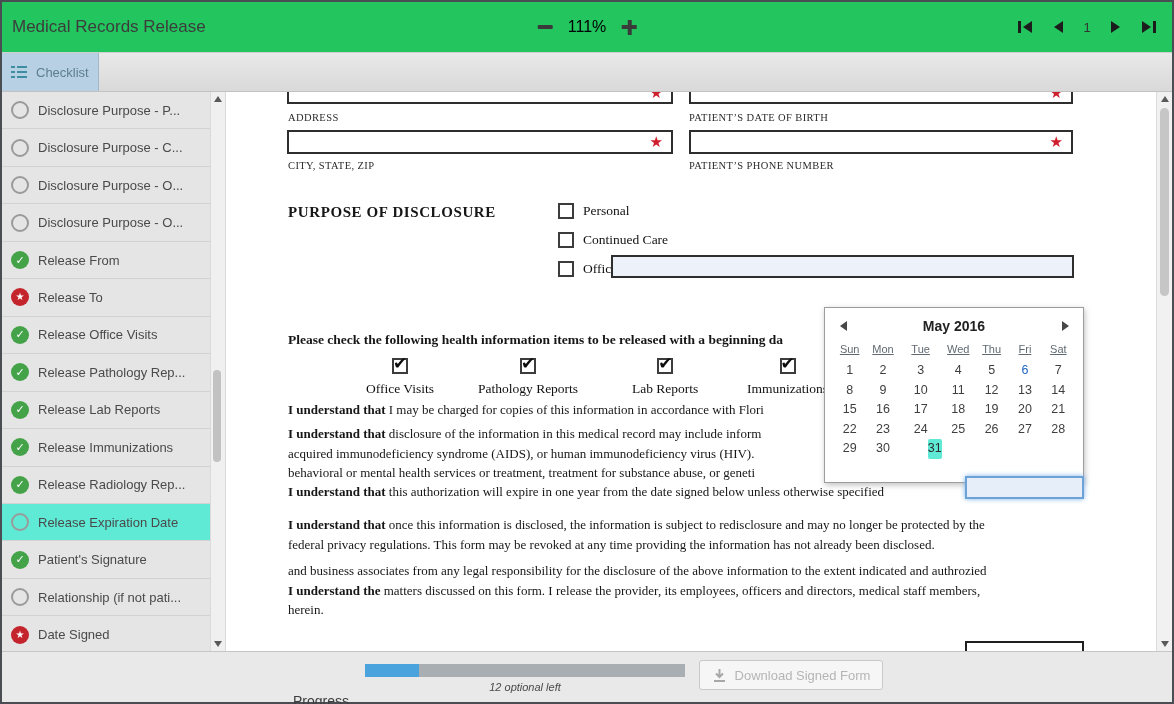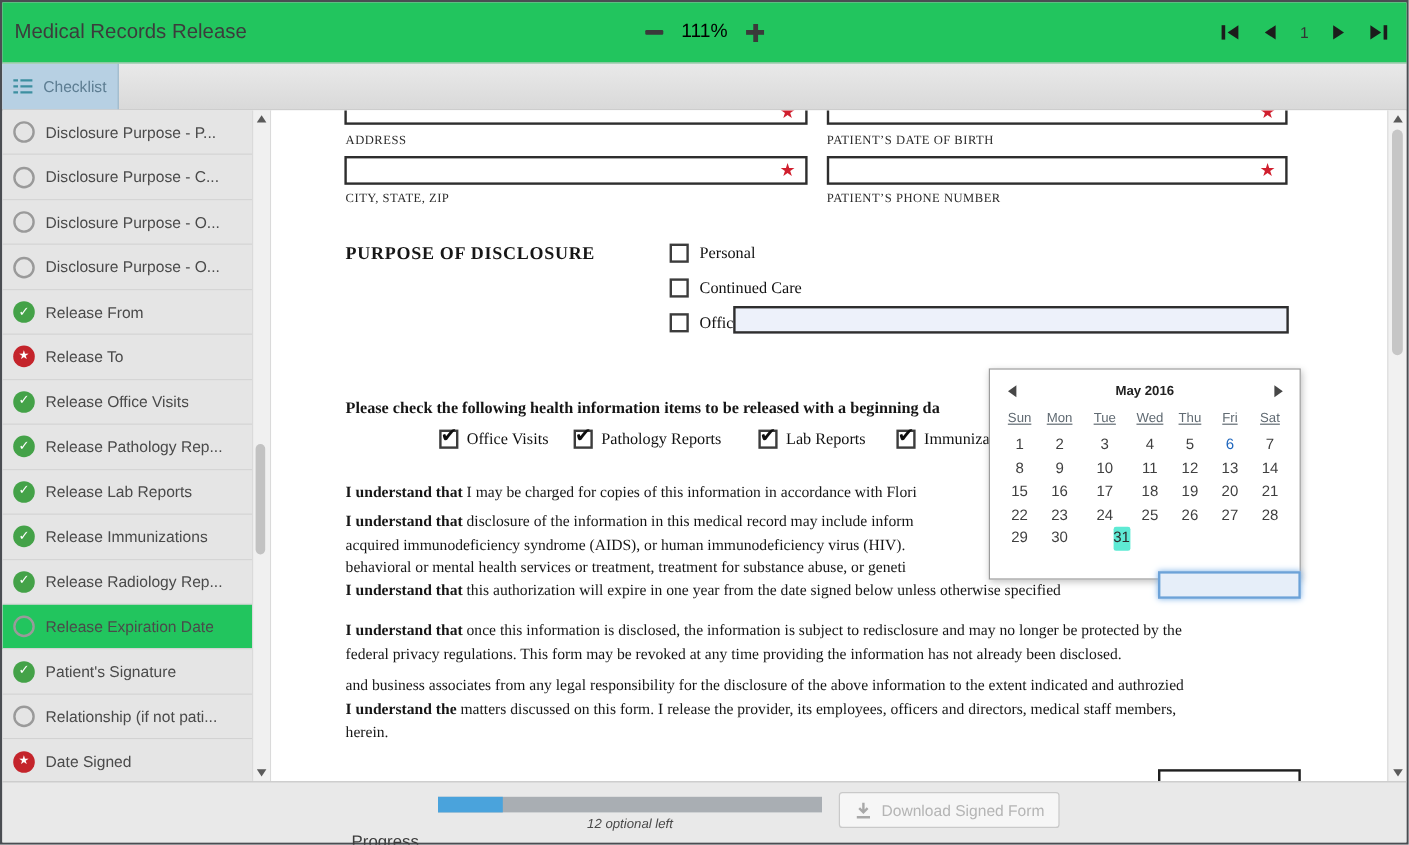--- a/index.html
+++ b/index.html
@@ -21,21 +21,21 @@
   .page-num{font-size:13px;color:#333;min-width:10px;text-align:center;}
 
   
   .toolbar{height:38px;flex:none;background:linear-gradient(#e9e9e9,#d9d9d9);border-bottom:1px solid #c2c2c2;display:flex;}
   .checklist-btn{width:97px;height:100%;background:#b7d0e3;border:none;border-right:1px solid #9fb8ca;display:flex;align-items:center;gap:8px;padding:0 0 0 9px;color:#5d7d92;font-size:13px;font-family:"Liberation Sans",sans-serif;cursor:pointer;}
 
   
   .bodyrow{flex:1;display:flex;min-height:0;}
   .sidebar{width:208px;flex:none;background:#e5e5e5;overflow:hidden;}
   .sb-item{height:calc(562px / 15);box-sizing:border-box;border-bottom:1px solid #d2d2d2;display:flex;align-items:center;padding:0 4px 0 9px;background:#e5e5e5;cursor:pointer;}
-  .sb-item.selected{background:#22c55e;}
+  .sb-item.selected{background:#5eead4;}
   .status-icon{width:18px;height:18px;border-radius:50%;flex:none;margin-right:9px;display:flex;align-items:center;justify-content:center;font-size:11px;line-height:1;color:#fff;box-sizing:border-box;}
   .status-icon.done{background:#44a248;}
   .status-icon.required{background:#c4242b;font-size:10px;}
   .status-icon.empty{border:2px solid #9a9a9a;background:transparent;}
   .sb-label{font-size:13px;color:#4a4a4a;white-space:nowrap;overflow:hidden;}
 
   .sb-scroll{width:14px;flex:none;background:#f0f0f0;border-left:1px solid #dadada;border-right:1px solid #dadada;position:relative;}
   .sb-thumb{position:absolute;left:2px;width:8px;top:278px;height:92px;background:#c2c2c2;border-radius:5px;cursor:pointer;}
   .tri{width:0;height:0;position:absolute;left:50%;transform:translateX(-50%);cursor:pointer;}
   .tri.up{top:4px;border-left:4px solid transparent;border-right:4px solid transparent;border-bottom:6px solid #5a5a5a;}
@@ -53,31 +53,31 @@
   .f-label{position:absolute;font-size:10.5px;letter-spacing:.4px;color:#2b2b2b;white-space:nowrap;}
   .p-heading{position:absolute;left:62px;top:112px;font-size:15px;font-weight:700;letter-spacing:.6px;}
   .p-options{position:absolute;left:316px;top:110px;display:flex;flex-direction:column;gap:11px;}
   .p-row{display:flex;align-items:center;gap:9px;height:18px;padding-left:16px;}
   .cb{width:16px;height:16px;border:2px solid #3c3c3c;background:#fff;box-sizing:border-box;position:relative;flex:none;cursor:pointer;}
   .cb.checked::after{content:'\2714';position:absolute;left:-1px;top:-7px;font-size:17px;font-weight:700;color:#0d0d0d;font-family:"DejaVu Sans",sans-serif;}
   .cb-label{font-size:13.5px;color:#111;white-space:nowrap;}
   .other-input{position:absolute;left:385px;top:163px;width:463px;height:23px;background:#edf1fa;border:2px solid #2e2e2e;box-sizing:border-box;cursor:text;}
   .rel-prompt{position:absolute;left:62px;top:240px;font-size:13.5px;font-weight:700;white-space:nowrap;}
   .rel-row{position:absolute;left:0;top:266px;width:100%;height:20px;}
-  .rel-item{position:absolute;top:0;display:flex;align-items:center;gap:7px;}
+  .rel-item{position:absolute;top:0;display:flex;align-items:center;gap:7px;flex-direction:column;}
   .para{position:absolute;left:62px;font-size:13px;line-height:19.5px;white-space:nowrap;}
   .para b{font-weight:700;}
   .exp-input{position:absolute;left:739px;top:384px;width:119px;height:23px;background:#e6eef9;border:2px solid #6ca2d8;box-shadow:0 0 5px #7fb3e8;box-sizing:border-box;z-index:60;cursor:text;}
   .partial-field{position:absolute;left:739px;top:549px;width:119px;height:26px;border:2px solid #1f1f1f;background:#fff;box-sizing:border-box;}
 
   
   .calendar{position:absolute;left:598px;top:215px;width:260px;height:176px;background:#fff;border:1px solid #9c9c9c;box-shadow:1px 2px 6px rgba(0,0,0,.25);box-sizing:border-box;padding:8px 8px 4px;z-index:50;font-family:"Liberation Sans",sans-serif;}
   .cal-header{display:flex;align-items:center;height:20px;margin-bottom:7px;}
   .cal-nav{width:20px;height:16px;display:flex;align-items:center;justify-content:center;cursor:pointer;}
-  .cal-title{flex:1;text-align:center;font-size:11px;font-weight:700;color:#222;}
+  .cal-title{flex:1;text-align:center;font-size:14px;font-weight:700;color:#222;}
   .tri-left{width:0;height:0;border-top:5px solid transparent;border-bottom:5px solid transparent;border-right:7px solid #474747;}
   .tri-right{width:0;height:0;border-top:5px solid transparent;border-bottom:5px solid transparent;border-left:7px solid #474747;}
   .cal-grid{display:grid;grid-template-columns:repeat(7,1fr);}
   .cal-wd{font-size:11px;color:#606a72;text-align:center;text-decoration:underline;padding-bottom:6px;}
   .cal-day{font-size:12.5px;color:#3f3f3f;text-align:center;height:19.5px;line-height:19.5px;cursor:pointer;}
   .cal-day.today{color:#1f66bd;}
   .cal-day.selected{background:#5eead4;color:#2b2b2b;border-radius:2px;margin-left:28px;}
 
   
   .footer{height:50px;flex:none;background:#e9e9e9;border-top:1px solid #c6c6c6;position:relative;}

